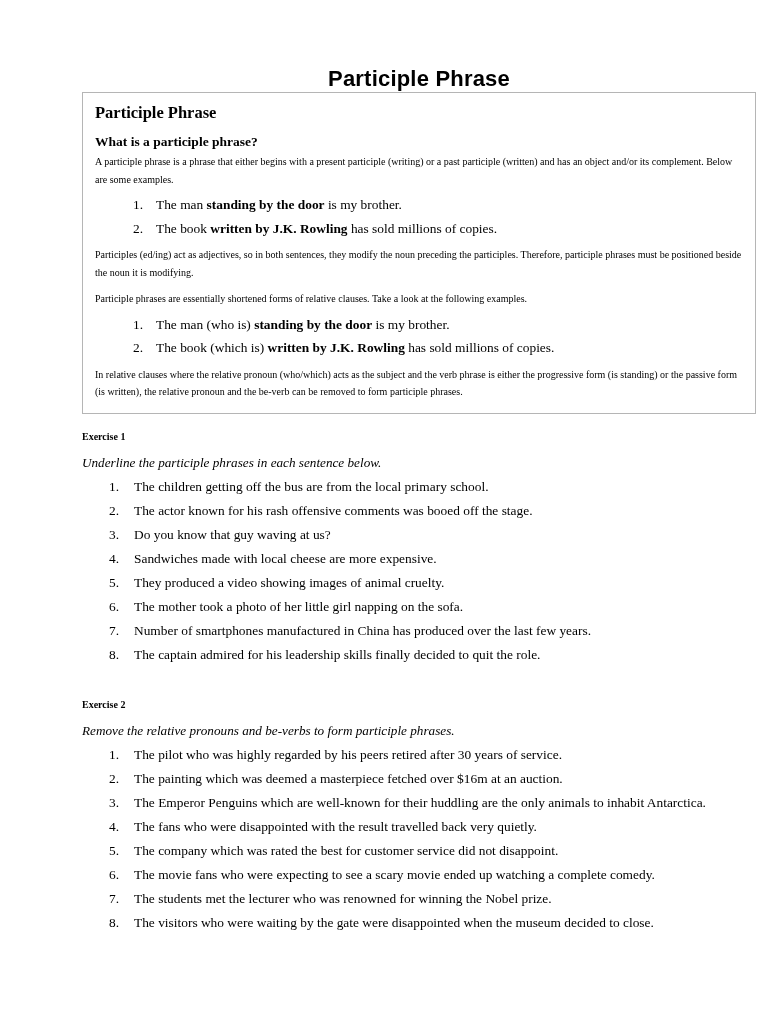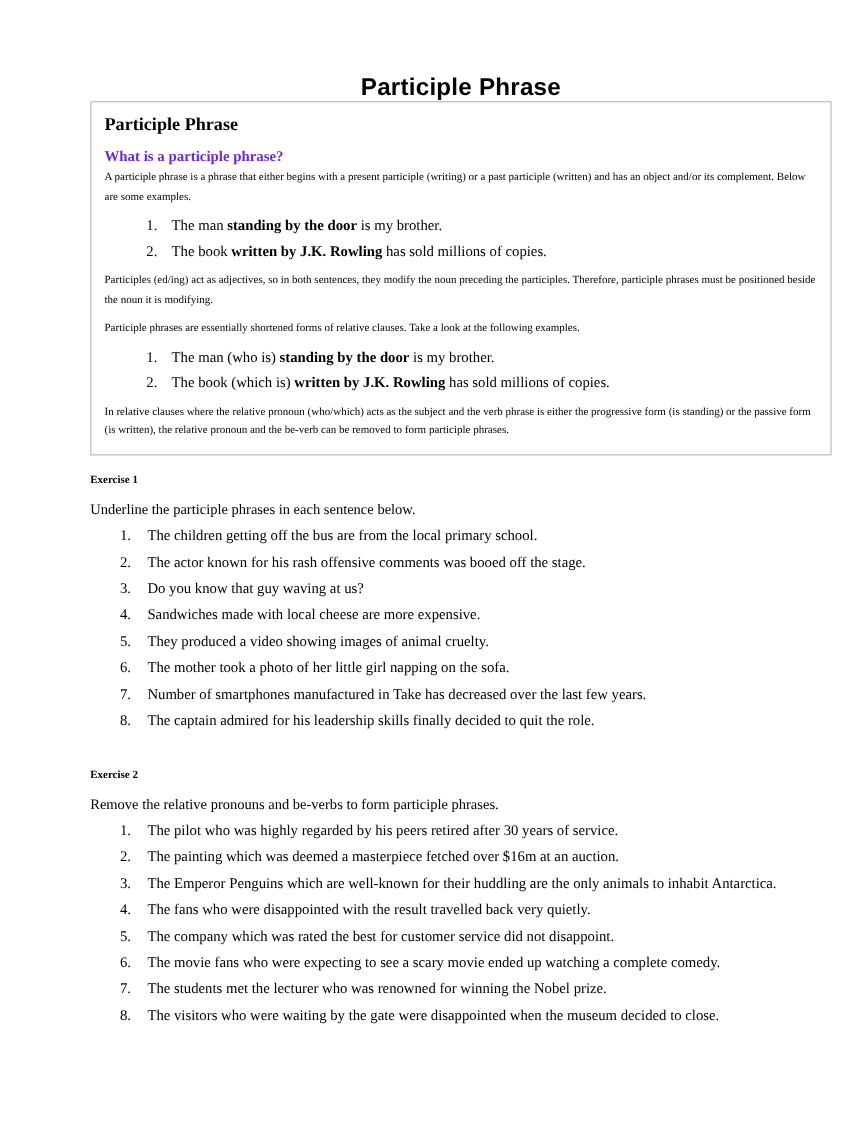--- a/index.html
+++ b/index.html
@@ -57,21 +57,21 @@
     font-size: 16.5px;
     line-height: 22px;
     margin: 1px 0 9px 0;
   }
 
   .box-subtitle {
     font-family: "Liberation Serif", serif;
     font-weight: bold;
     font-size: 13.5px;
     line-height: 18px;
-    color: #6d28d9;
+    color: #000000;
     margin: 0 0 2px 0;
   }
 
   .box-para {
     font-family: "Liberation Serif", serif;
     font-size: 10px;
     line-height: 17.5px;
     margin: 0 0 9px 0;
     text-align: left;
   }
@@ -108,20 +108,21 @@
   }
   .ex-heading {
     font-family: "Liberation Serif", serif;
     font-weight: bold;
     font-size: 10px;
     line-height: 18px;
     margin: 0 0 8px 0;
   }
   .ex-instruction {
     font-family: "Liberation Serif", serif;
+    font-style: italic;
     font-size: 13.2px;
     line-height: 18px;
     margin: 0 0 6px 0;
   }
   ol.ex-list {
     list-style: none;
     margin: 0;
     padding: 0;
   }
   ol.ex-list li {
@@ -184,21 +185,21 @@
   <section class="exercise" id="exercise-1">
     <div class="ex-heading">Exercise 1</div>
     <div class="ex-instruction">Underline the participle phrases in each sentence below.</div>
     <ol class="ex-list">
       <li><span class="num">1.</span><span>The children getting off the bus are from the local primary school.</span></li>
       <li><span class="num">2.</span><span>The actor known for his rash offensive comments was booed off the stage.</span></li>
       <li><span class="num">3.</span><span>Do you know that guy waving at us?</span></li>
       <li><span class="num">4.</span><span>Sandwiches made with local cheese are more expensive.</span></li>
       <li><span class="num">5.</span><span>They produced a video showing images of animal cruelty.</span></li>
       <li><span class="num">6.</span><span>The mother took a photo of her little girl napping on the sofa.</span></li>
-      <li><span class="num">7.</span><span>Number of smartphones manufactured in Take has decreased over the last few years.</span></li>
+      <li><span class="num">7.</span><span>Number of smartphones manufactured in China has produced over the last few years.</span></li>
       <li><span class="num">8.</span><span>The captain admired for his leadership skills finally decided to quit the role.</span></li>
     </ol>
   </section>
 
   <section class="exercise" id="exercise-2">
     <div class="ex-heading">Exercise 2</div>
     <div class="ex-instruction">Remove the relative pronouns and be-verbs to form participle phrases.</div>
     <ol class="ex-list">
       <li><span class="num">1.</span><span>The pilot who was highly regarded by his peers retired after 30 years of service.</span></li>
       <li><span class="num">2.</span><span>The painting which was deemed a masterpiece fetched over $16m at an auction.</span></li>

